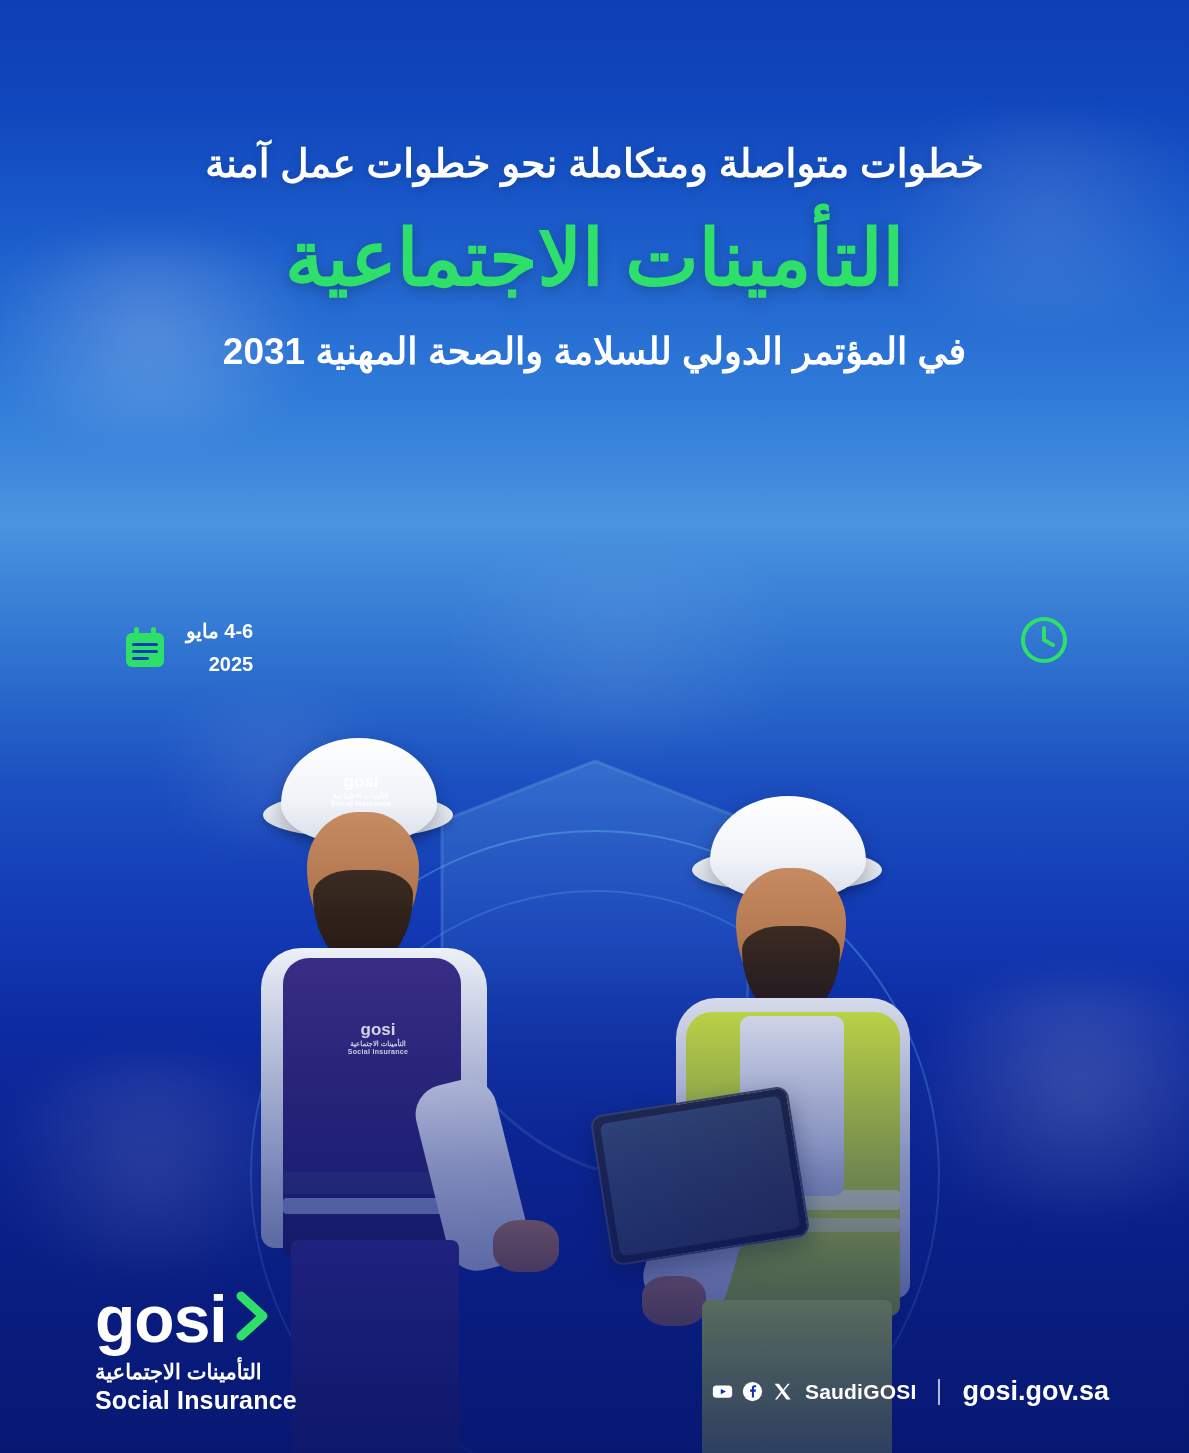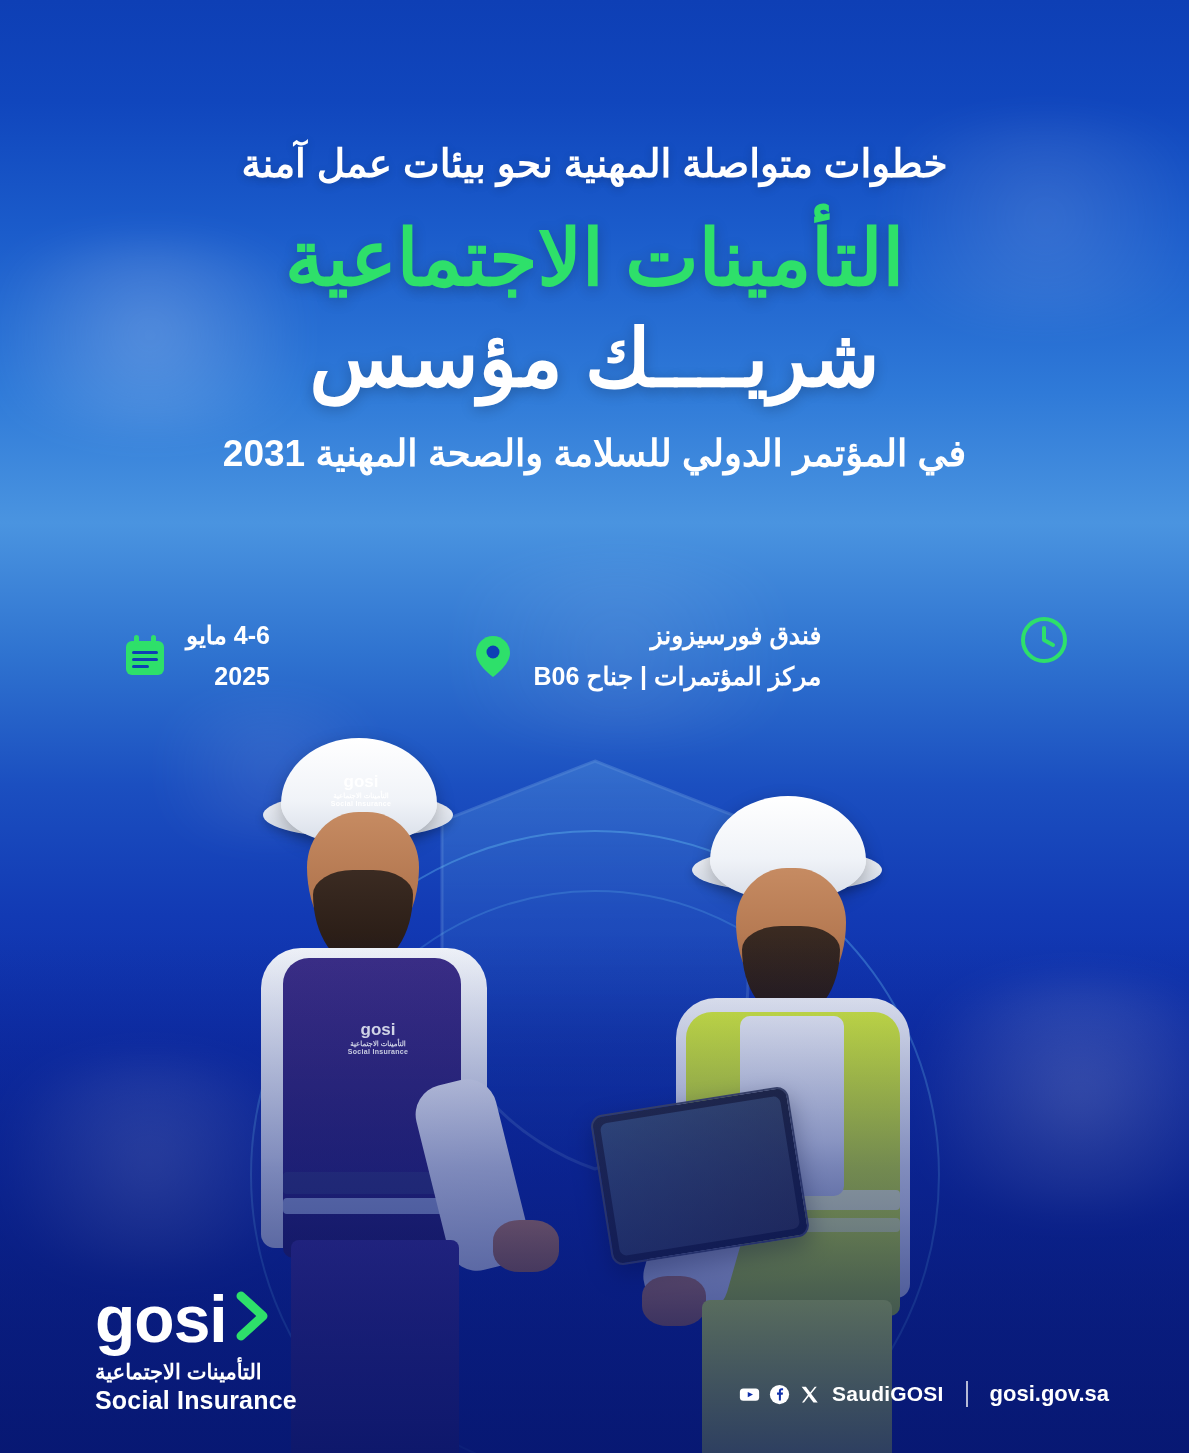--- a/index.html
+++ b/index.html
@@ -103,21 +103,21 @@
     align-items: flex-start;
   }
   .info-item {
     display: flex;
     flex-direction: row;
     align-items: center;
     gap: 16px;
   }
   .info-text {
     color: #ffffff;
-    font-size: 25px;
+    font-size: 20px;
     font-weight: bold;
     line-height: 1.65;
     text-align: right;
     white-space: pre-line;
   }
   .info-icon {
     width: 50px; height: 50px;
     flex: 0 0 50px;
     display: flex; align-items: center; justify-content: center;
   }
@@ -283,62 +283,51 @@
     letter-spacing: .2px;
     text-align: center;
   }
   .divider {
     width: 2px; height: 26px;
     background: rgba(255,255,255,.7);
     margin: 0 10px;
   }
   .site {
     color: #ffffff;
-    font-size: 22px;
+    font-size: 27px;
     font-weight: bold;
   }
 </style>
 </head>
 <body>
 
 <div class="poster">
 
   <div class="cloud c1"></div>
   <div class="cloud c2"></div>
   <div class="cloud c5"></div>
   <div class="cloud c6"></div>
 
   <div class="head">
-    <div class="kicker">خطوات متواصلة المهنية نحو بيئات عمل آمنة</div>
+    <div class="kicker">خطوات متواصلة ومتكاملة نحو خطوات عمل آمنة</div>
     <div class="line-green">التأمينات الاجتماعية</div>
-    <div class="line-white">شريــــك مؤسس</div>
     <div class="subline">في المؤتمر الدولي للسلامة والصحة المهنية 2031</div>
   </div>
 
   <div class="info-row">
 
     <div class="info-item">
       <div class="info-icon">
         <svg viewBox="0 0 50 50" width="50" height="50" aria-hidden="true">
           <circle cx="25" cy="25" r="21" fill="none" stroke="#2ee06a" stroke-width="4"></circle>
           <path d="M25 13 L25 25 L34 30" fill="none" stroke="#2ee06a" stroke-width="4" stroke-linecap="round" stroke-linejoin="round"></path>
         </svg>
       </div>
     </div>
 
-    <div class="info-item">
-      <div class="info-text">فندق فورسيزونز
-مركز المؤتمرات | جناح B06</div>
-      <div class="info-icon">
-        <svg viewBox="0 0 50 50" width="50" height="50" aria-hidden="true">
-          <path d="M25 5 C15.6 5 8 12.6 8 22 C8 34 25 46 25 46 C25 46 42 34 42 22 C42 12.6 34.4 5 25 5 Z" fill="#2ee06a"></path>
-          <circle cx="25" cy="21" r="6.5" fill="#0e3fb5"></circle>
-        </svg>
-      </div>
-    </div>
 
     <div class="info-item">
       <div class="info-text">4-6 مايو
 2025</div>
       <div class="info-icon">
         <svg viewBox="0 0 50 50" width="50" height="50" aria-hidden="true">
           <rect x="6" y="10" width="38" height="34" rx="6" fill="#2ee06a"></rect>
           <rect x="14" y="4" width="5" height="11" rx="2.5" fill="#2ee06a"></rect>
           <rect x="31" y="4" width="5" height="11" rx="2.5" fill="#2ee06a"></rect>
           <rect x="12" y="20" width="26" height="3" rx="1.5" fill="#0e3fb5"></rect>

